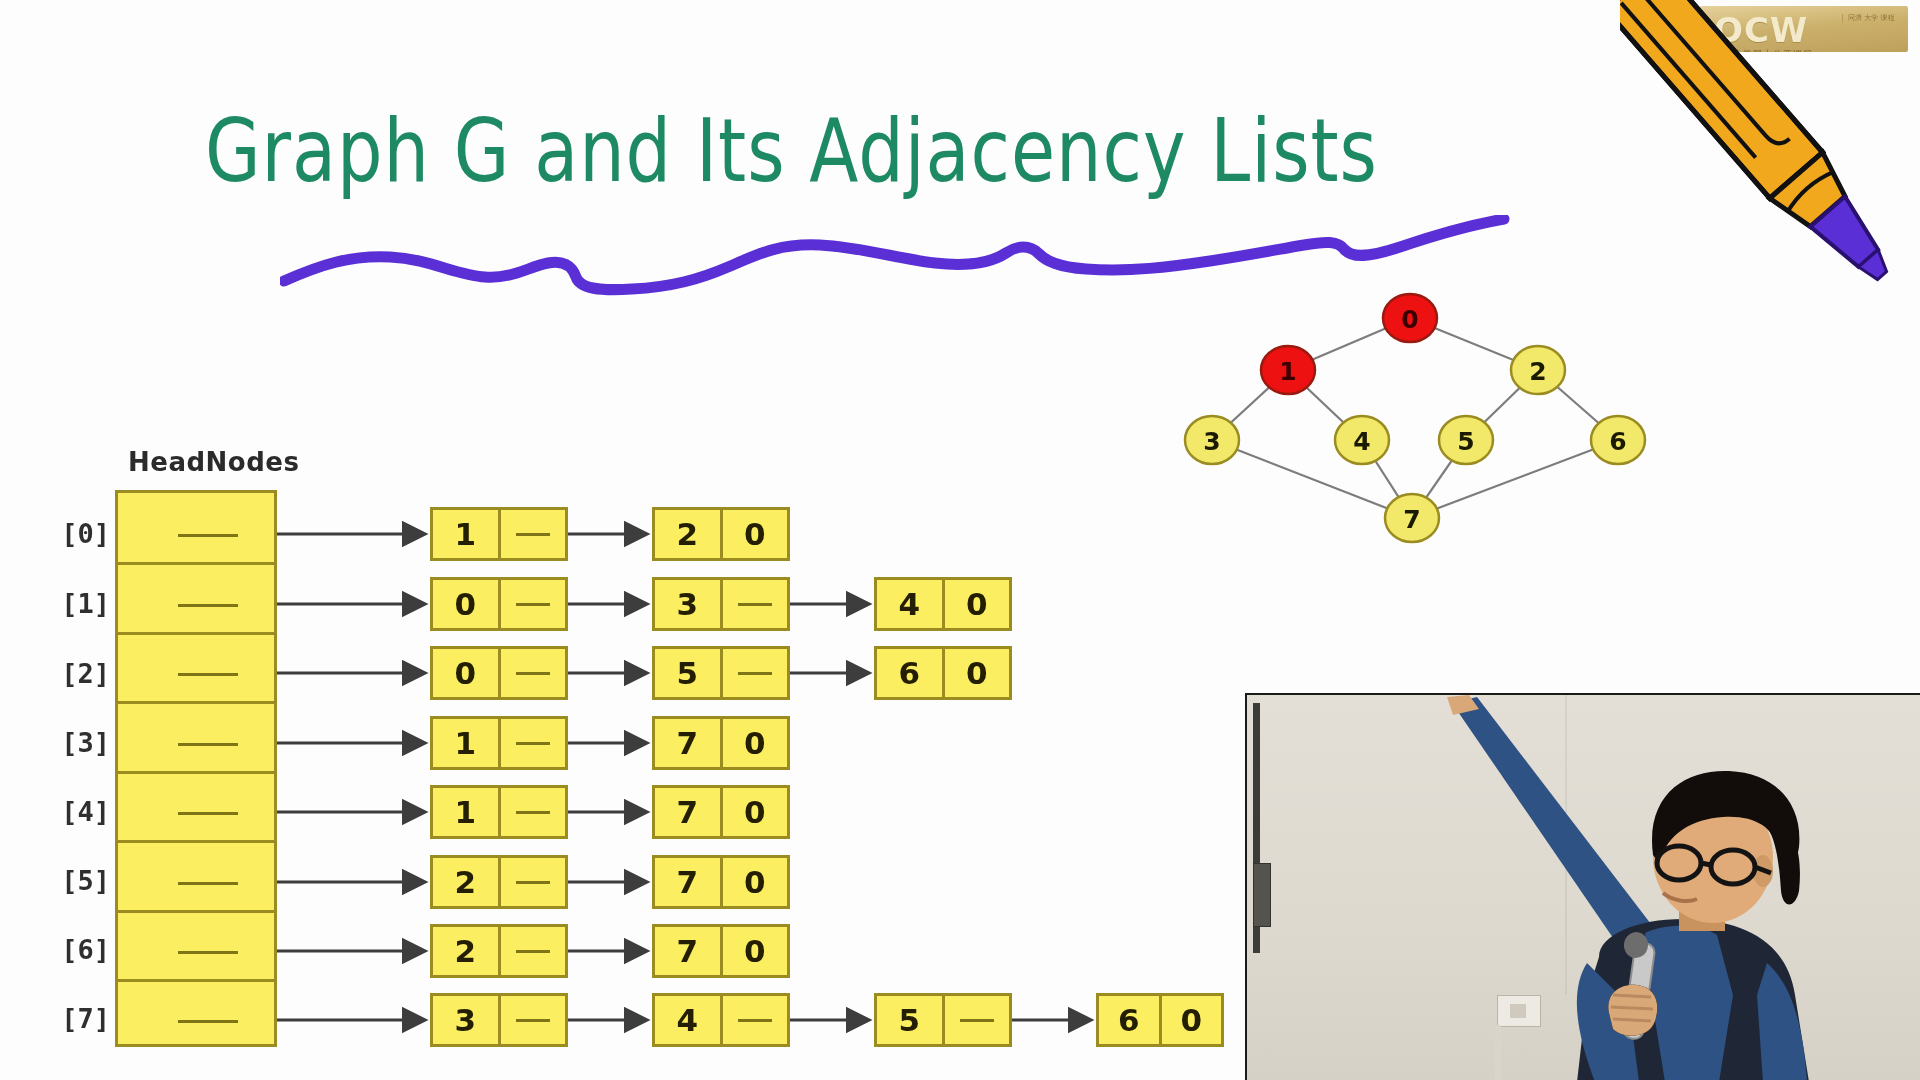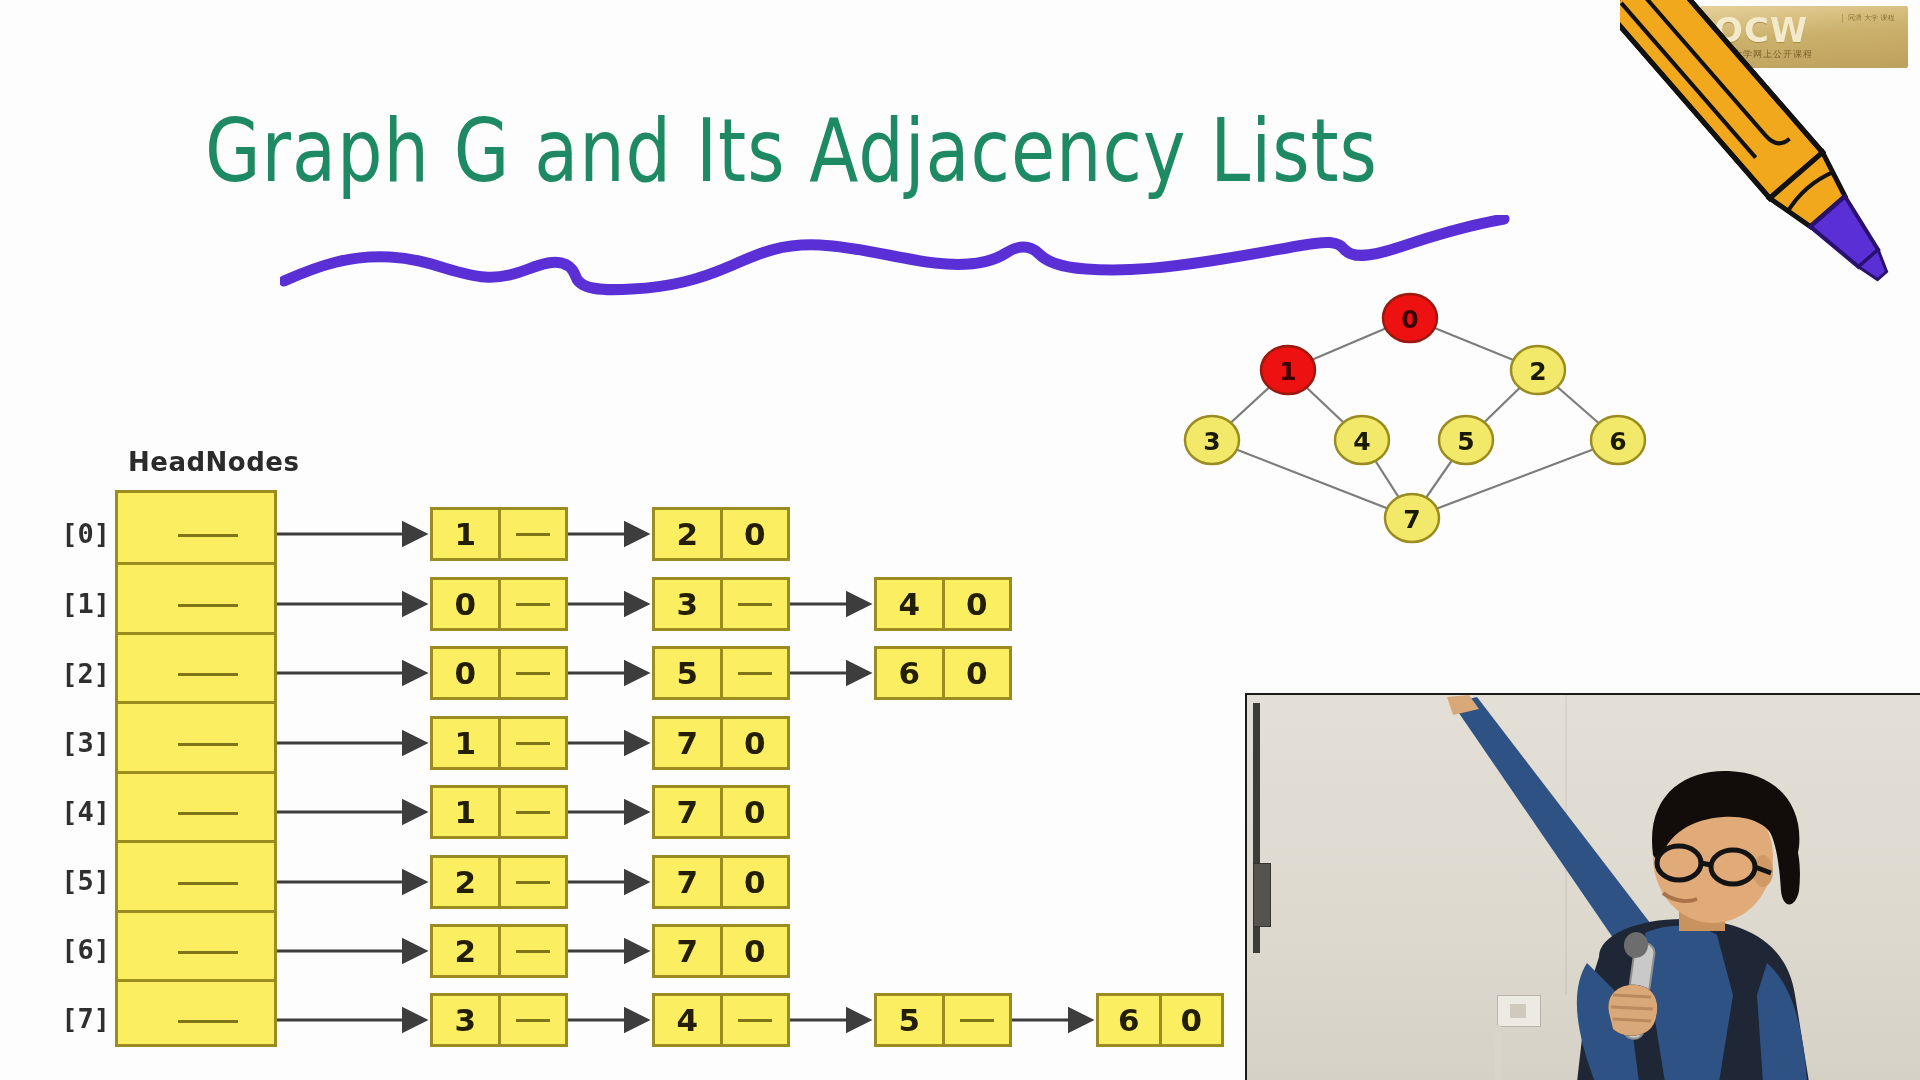--- a/index.html
+++ b/index.html
@@ -16,21 +16,21 @@
     position:absolute;left:205px;top:100px;width:1320px;
     font-family:"DejaVu Sans", sans-serif;
     font-size:74px;font-weight:400;letter-spacing:1px;
     color:#1e8a63;white-space:nowrap;
     transform:scaleY(1.18) scaleX(0.97);transform-origin:left top;
   }
   #title-underline{position:absolute;left:280px;top:215px;width:1230px;height:90px;}
 
   
   #ocw-logo{
-    position:absolute;right:12px;top:6px;width:208px;height:62px;
+    position:absolute;right:12px;top:6px;width:208px;height:46px;
     background:linear-gradient(175deg,#e6d19a 0%,#cbb06b 48%,#bda05c 100%);
     border-radius:2px;overflow:hidden;
   }
   #ocw-logo .glyphs{
     position:absolute;left:14px;top:4px;
     font-family:"DejaVu Sans", sans-serif;font-size:34px;font-weight:700;
     color:#f3eacb;letter-spacing:1px;text-shadow:0 1px 0 #a98f48;
   }
   #ocw-logo .sub{
     position:absolute;left:13px;top:42px;

